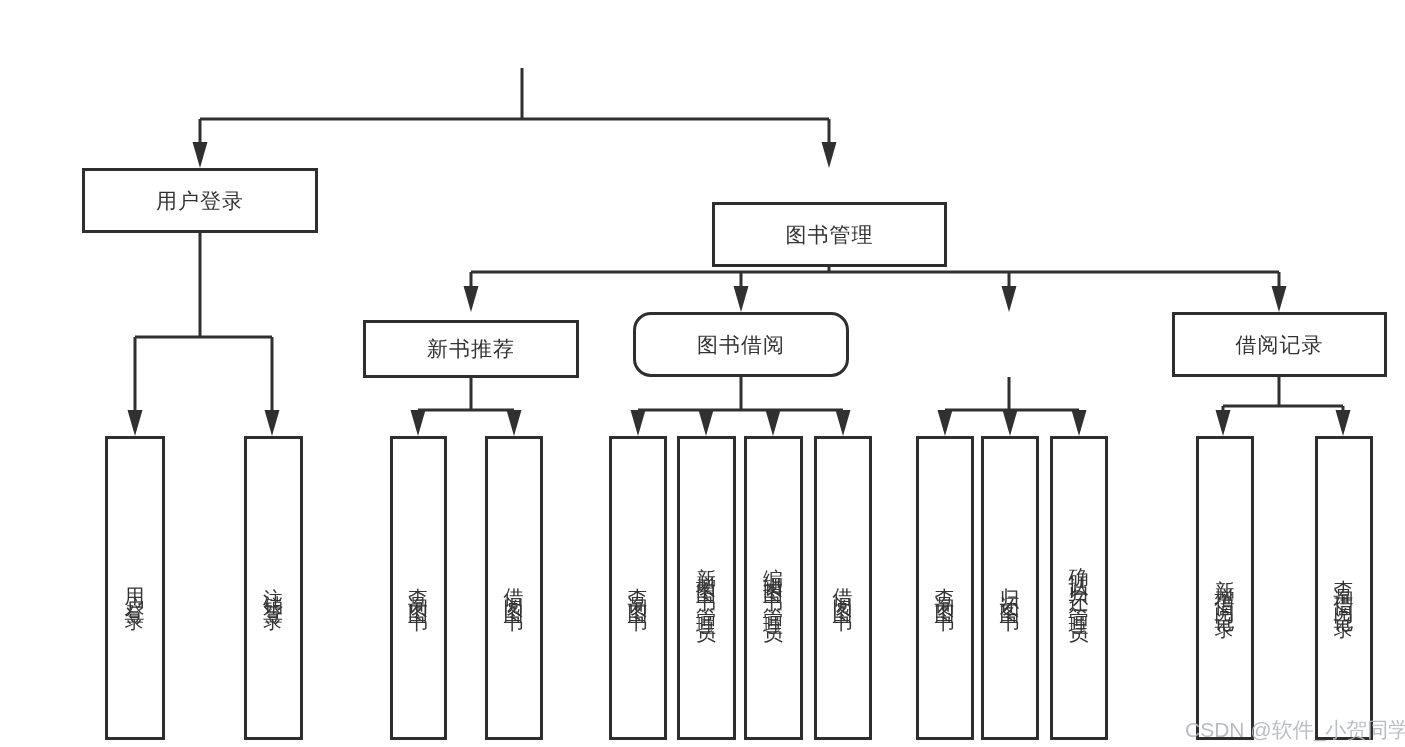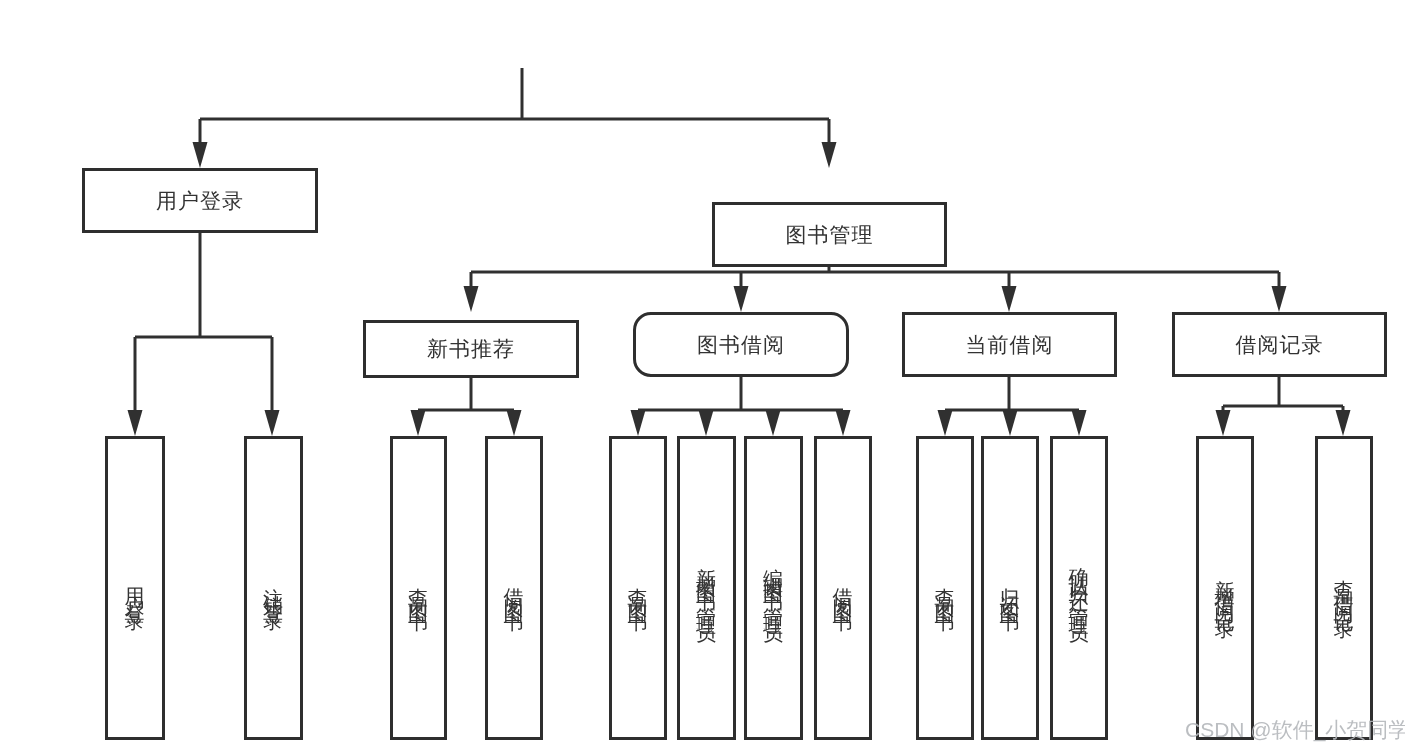--- a/index.html
+++ b/index.html
@@ -118,23 +118,20 @@
   <div class="box" style="left:712px; top:168px; width:235px; height:65px;margin-top:34px;">
     <span>图书管理</span>
   </div>
 
   <div class="box" style="left:363px; top:320px; width:216px; height:58px;">
     <span>新书推荐</span>
   </div>
   <div class="box" style="left:633px; top:312px; width:216px; height:65px;border-radius:18px;">
     <span>图书借阅</span>
   </div>
-  <div class="box" style="left:902px; top:312px; width:215px; height:65px;">
-    <span>当前借阅</span>
-  </div>
   <div class="box" style="left:1172px; top:312px; width:215px; height:65px;">
     <span>借阅记录</span>
   </div>
 
   <div class="box vbox" style="left:105px; top:436px; width:60px; height:304px;">
     <span>用户登录</span>
   </div>
   <div class="box vbox" style="left:244px; top:436px; width:59px; height:304px;">
     <span>注销登录</span>
   </div>

